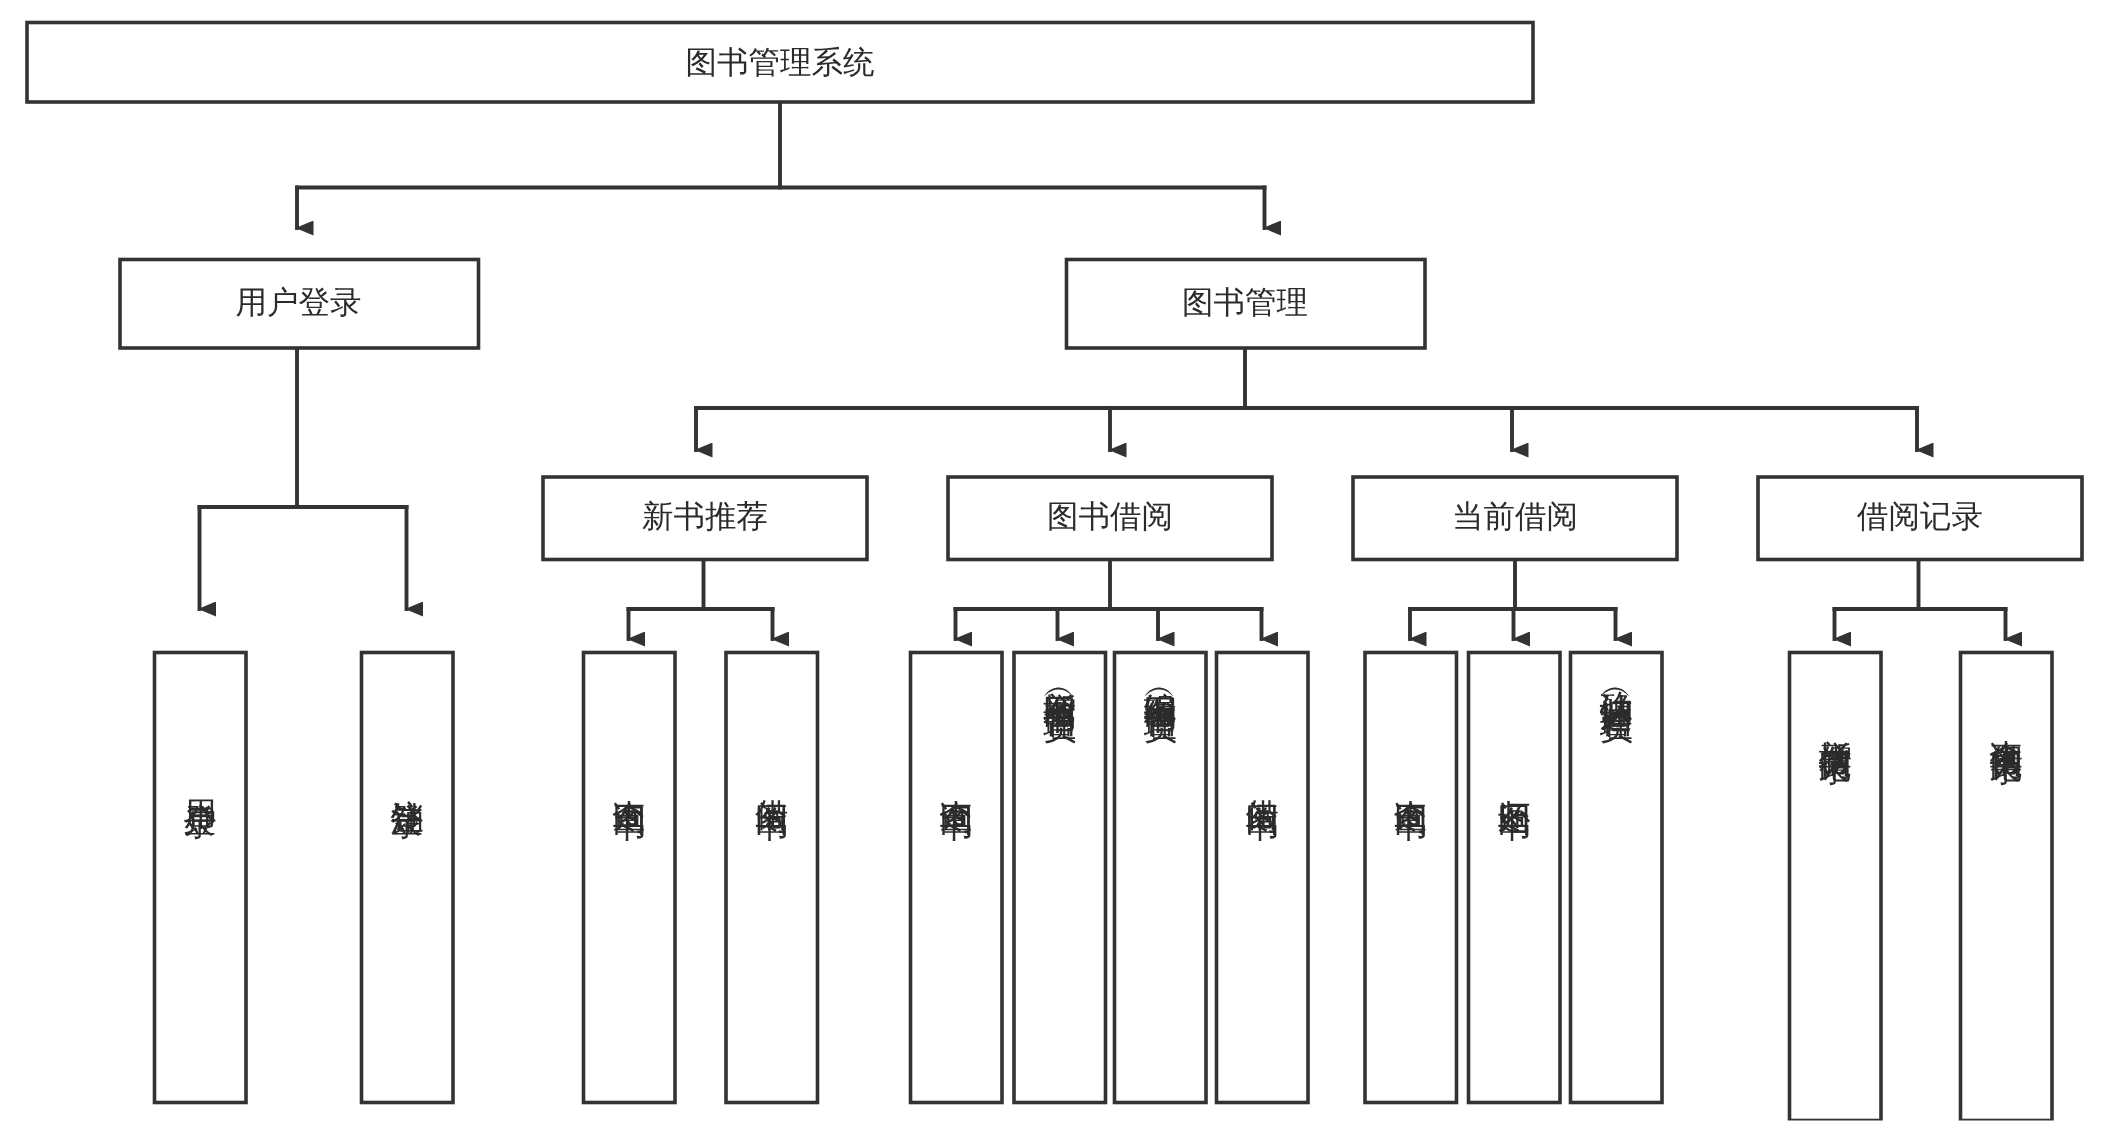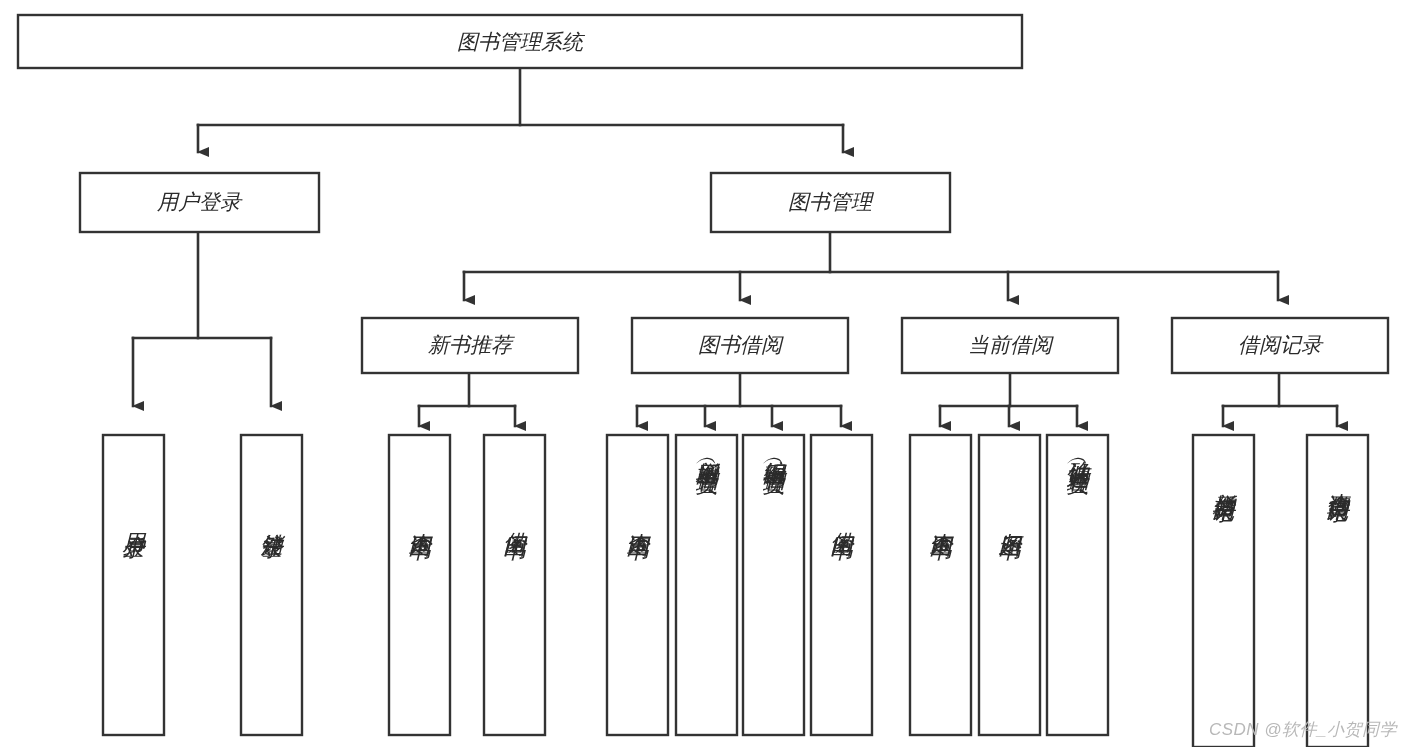--- a/index.html
+++ b/index.html
@@ -11,21 +11,20 @@
     width: 1405px;
     height: 747px;
     font-family: "Liberation Sans", "DejaVu Sans", sans-serif;
     overflow: hidden;
     position: relative;
   }
   #diagram-root {
     position: relative;
     width: 1405px;
     height: 747px;
-    font-style: italic;
   }
   svg#tree-svg {
     position: absolute;
     top: 0;
     left: 0;
     width: 1405px;
     height: 747px;
     display: block;
   }
   .node-box {
@@ -235,15 +234,14 @@
     <span class="leaf-label" style="margin-top:8px;">确认归还（管理员）</span>
   </div>
 
   <div class="leaf-label-wrap" style="left:1193px; top:435px; width:61px; height:312px;">
     <span class="leaf-label" style="margin-top:40px;">新增借阅记录</span>
   </div>
   <div class="leaf-label-wrap" style="left:1307px; top:435px; width:61px; height:312px;">
     <span class="leaf-label" style="margin-top:40px;">查询借阅记录</span>
   </div>
 
-  <div class="watermark">CSDN @软件_小贺同学</div>
 
 </div>
 
 </body></html>

